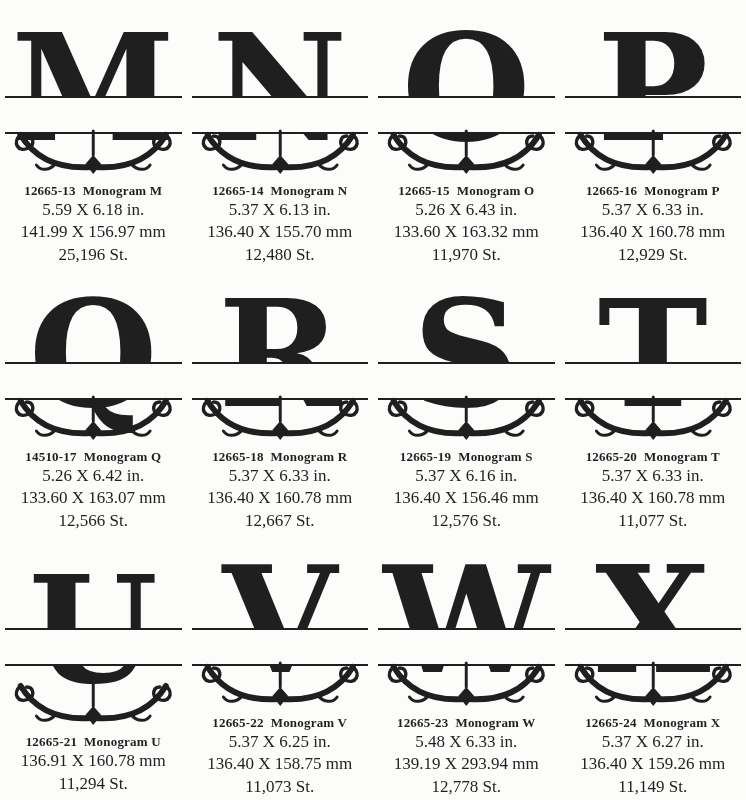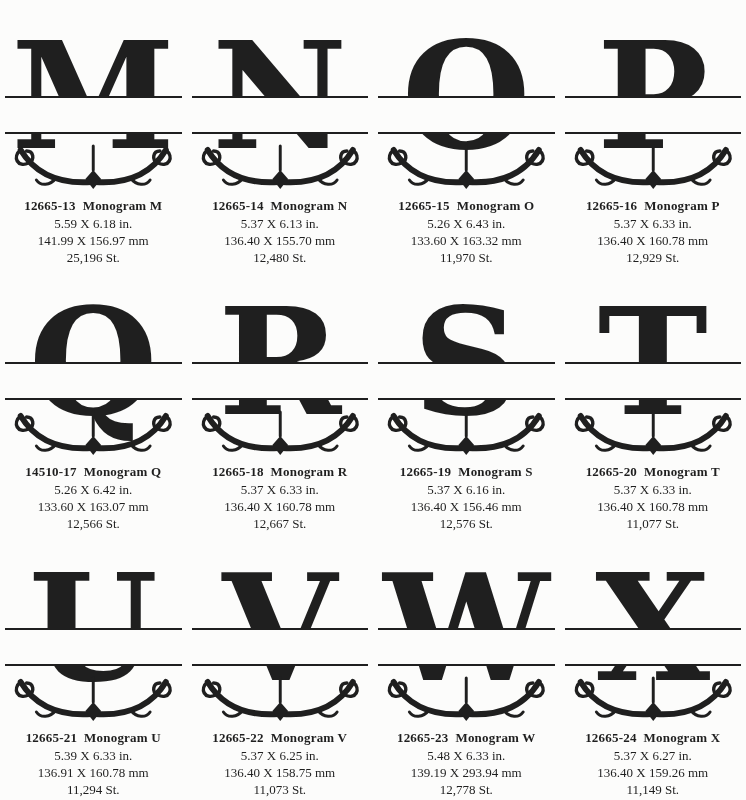--- a/index.html
+++ b/index.html
@@ -72,21 +72,21 @@
     text-align: center;
     line-height: 1.32;
   }
   .caption .title {
     font-weight: bold;
     font-size: 13px;
     letter-spacing: 0.2px;
   }
   .caption .title .code { margin-right: 7px; }
   .caption .detail {
-    font-size: 13px;
+    font-size: 17px;
   }
 </style>
 </head>
 <body style="--ink: #1f1f1f; --paper: #fcfcfb;">
 
 <div class="page">
   <div class="grid">
   <div class="cell">
     <div class="art">
       <div class="letter">M</div>
@@ -362,21 +362,20 @@
             <path d="M90 38 l -8 9 8 10 8 -10 z" fill="#1f1f1f" stroke="none"></path>
             <path d="M90 14 l 0 24" stroke-width="3"></path>
           </g>
         </svg>
       </div>
     </div>
     <div class="caption">
       <div class="title">
         <span class="code">12665-21</span><span>Monogram U</span>
       </div>
-      <div class="detail">5.39 X 6.33 in.</div>
       <div class="detail">136.91 X 160.78 mm</div>
       <div class="detail">11,294 St.</div>
     </div>
   </div>
 
   <div class="cell">
     <div class="art">
       <div class="letter">V</div>
       <div class="band"></div>
       <div class="flourish">

